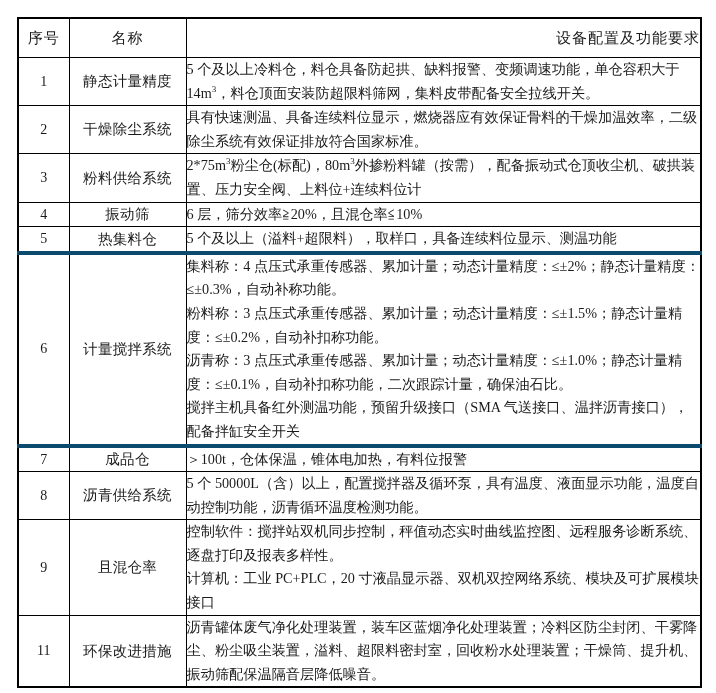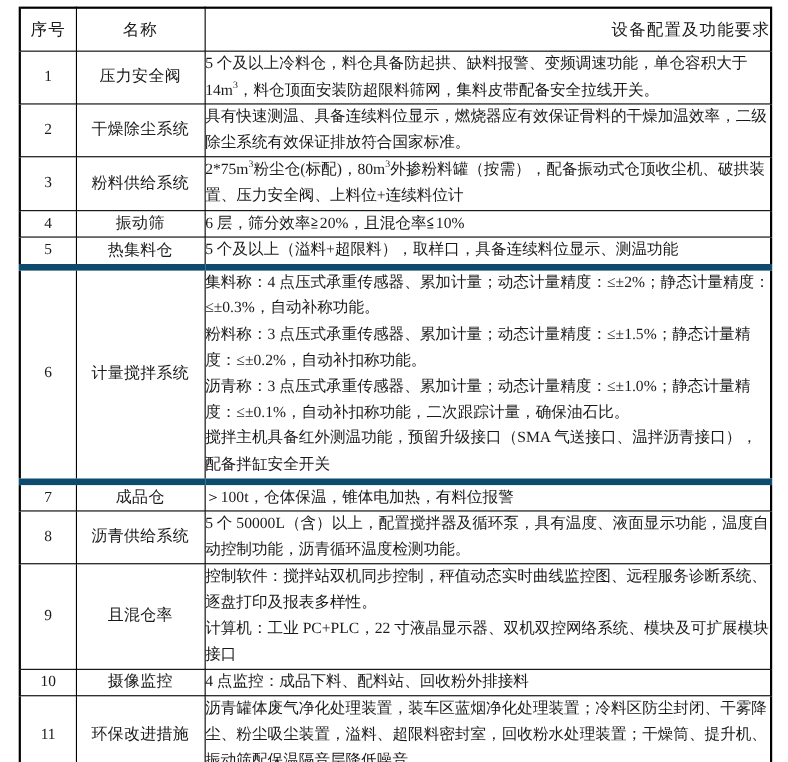--- a/index.html
+++ b/index.html
@@ -13,21 +13,21 @@
     font-family: "Liberation Serif", "DejaVu Serif", serif;
     color: #1a1a1a;
     overflow: hidden;
   }
 
   .page {
     position: relative;
     width: 716px;
     height: 693px;
     box-sizing: border-box;
-    padding: 6px 16px 0 17px;
+    padding: 17px 16px 0 17px;
     border-radius: 12px;
   }
 
   table.spec {
     width: 683px;
     border-collapse: collapse;
     table-layout: fixed;
     border: 2px solid #000;
   }
 
@@ -45,21 +45,21 @@
   
   table.spec tr > td:first-child,
   table.spec tr > th:first-child { border-left: 2px solid #000; }
   table.spec tr > td:last-child,
   table.spec tr > th:last-child { border-right: 2px solid #000; }
 
   thead th { border-top: 2px solid #000; border-bottom: 2px solid #000; }
   tbody tr:last-child > td { border-bottom: 2px solid #000; }
 
   
-  tr.sep-top > td { border-top: 6px solid #0c4a6e; }
+  tr.sep-top > td { border-top: 4px solid #0c4a6e; }
 
   .cell-no {
     text-align: center;
     font-size: 14px;
     line-height: 1.25;
   }
   .cell-name {
     text-align: center;
     font-size: 14.5px;
     line-height: 1.3;
@@ -109,21 +109,21 @@
     <thead>
       <tr>
         <th class="head-no">序号</th>
         <th class="head-name">名称</th>
         <th class="head-req">设备配置及功能要求</th>
       </tr>
     </thead>
     <tbody id="spec-body">
         <tr>
           <td class="cell-no">1</td>
-          <td class="cell-name">压力安全阀</td>
+          <td class="cell-name">静态计量精度</td>
           <td class="cell-req">
             <p>5 个及以上冷料仓，料仓具备防起拱、缺料报警、变频调速功能，单仓容积大于 14m<sup>3</sup>，料仓顶面安装防超限料筛网，集料皮带配备安全拉线开关。</p>
           </td>
         </tr>
         <tr>
           <td class="cell-no">2</td>
           <td class="cell-name">干燥除尘系统</td>
           <td class="cell-req">
             <p>具有快速测温、具备连续料位显示，燃烧器应有效保证骨料的干燥加温效率，二级除尘系统有效保证排放符合国家标准。</p>
           </td>
@@ -171,28 +171,21 @@
           <td class="cell-name">沥青供给系统</td>
           <td class="cell-req">
             <p>5 个 50000L（含）以上，配置搅拌器及循环泵，具有温度、液面显示功能，温度自动控制功能，沥青循环温度检测功能。</p>
           </td>
         </tr>
         <tr>
           <td class="cell-no">9</td>
           <td class="cell-name">且混仓率</td>
           <td class="cell-req">
             <p>控制软件：搅拌站双机同步控制，秤值动态实时曲线监控图、远程服务诊断系统、逐盘打印及报表多样性。</p>
-            <p>计算机：工业 PC+PLC，22 寸液晶显示器、双机双控网络系统、模块及可扩展模块接口</p>
-          </td>
-        </tr>
-        <tr>
-          <td class="cell-no">10</td>
-          <td class="cell-name">摄像监控</td>
-          <td class="cell-req">
-            <p>4 点监控：成品下料、配料站、回收粉外排接料</p>
+            <p>计算机：工业 PC+PLC，20 寸液晶显示器、双机双控网络系统、模块及可扩展模块接口</p>
           </td>
         </tr>
         <tr>
           <td class="cell-no">11</td>
           <td class="cell-name">环保改进措施</td>
           <td class="cell-req">
             <p>沥青罐体废气净化处理装置，装车区蓝烟净化处理装置；冷料区防尘封闭、干雾降尘、粉尘吸尘装置，溢料、超限料密封室，回收粉水处理装置；干燥筒、提升机、振动筛配保温隔音层降低噪音。</p>
           </td>
         </tr>
       </tbody>

